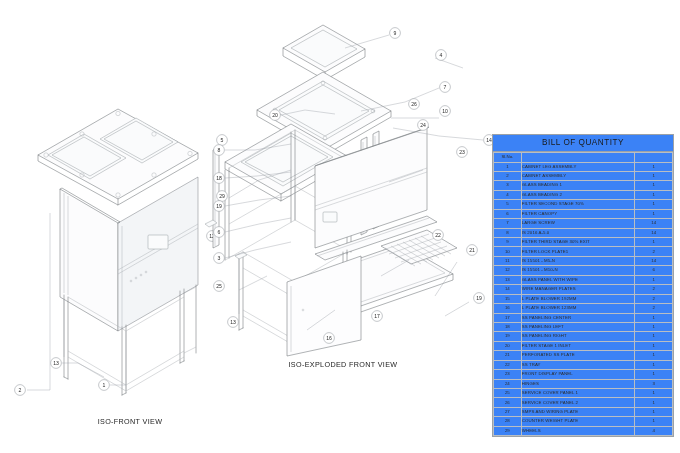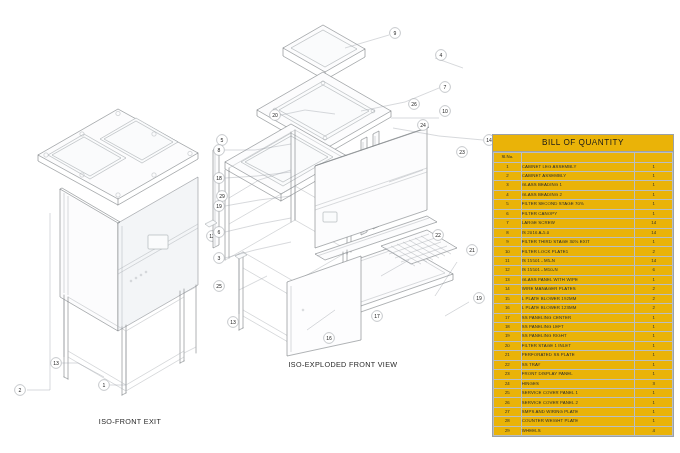--- a/index.html
+++ b/index.html
@@ -30,21 +30,21 @@
   .ln-g{fill:#f3f5f7;stroke:#787d82;stroke-width:.5;stroke-linejoin:round;}
   .ln-d{fill:#fafbfc;stroke:#8e9398;stroke-width:.45;stroke-linejoin:round;}
   .leader{fill:none;stroke:#9aa0a6;stroke-width:.4;}
   .bub{fill:#ffffff;stroke:#8a9096;stroke-width:.5;}
   .bub-t{font-size:5.1px;fill:#2b2b2b;text-anchor:middle;dominant-baseline:central;
          font-family:"Liberation Sans",sans-serif;}
 
   
   #bill-of-quantity{
     position:absolute;left:492px;top:134px;width:182px;
-    border:.7px solid #9ba1a7;background:#eab308;
+    border:.7px solid #9ba1a7;background:#3b82f6;
     box-sizing:border-box;
   }
   #boq-title{
     text-align:center;font-size:8.2px;letter-spacing:.5px;
     padding:3.4px 0 3.2px;border-bottom:.7px solid #9ba1a7;
     color:#1a1a1a;
   }
   table.boq{border-collapse:collapse;width:100%;table-layout:fixed;}
   table.boq th,table.boq td{
     border:.5px solid #b9bec3;
@@ -376,21 +376,21 @@
             <text class="bub-t" x="134" y="328.3">16</text>
           </g>
         <g>
             <circle class="bub" cx="284" cy="288" r="5.4"></circle>
             <text class="bub-t" x="284" y="288.3">19</text>
           </g>
       </g>
     </svg>
   </div>
 
-  <div class="view-title" id="iso-front-title">ISO-FRONT EXIT</div>
+  <div class="view-title" id="iso-front-title">ISO-FRONT VIEW</div>
   <div class="view-title" id="iso-exploded-title">ISO-EXPLODED FRONT VIEW</div>
 
   <div id="bill-of-quantity">
     <div id="boq-title">BILL OF QUANTITY</div>
     <table class="boq">
       <colgroup>
           <col class="c-sl">
           <col class="c-desc">
           <col class="c-qty">
         </colgroup>

